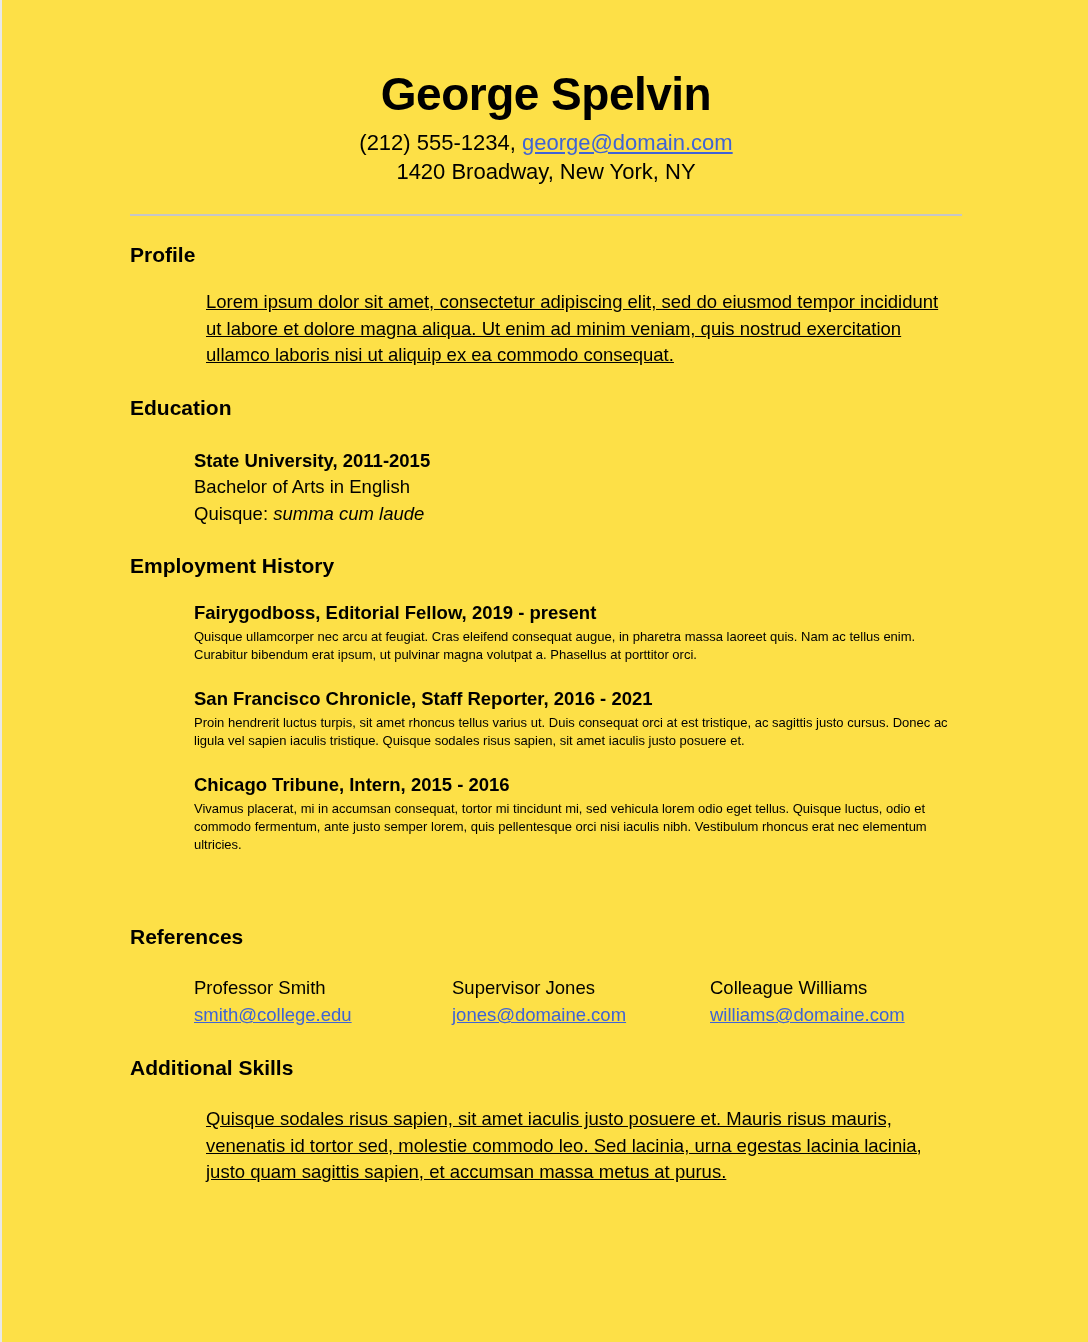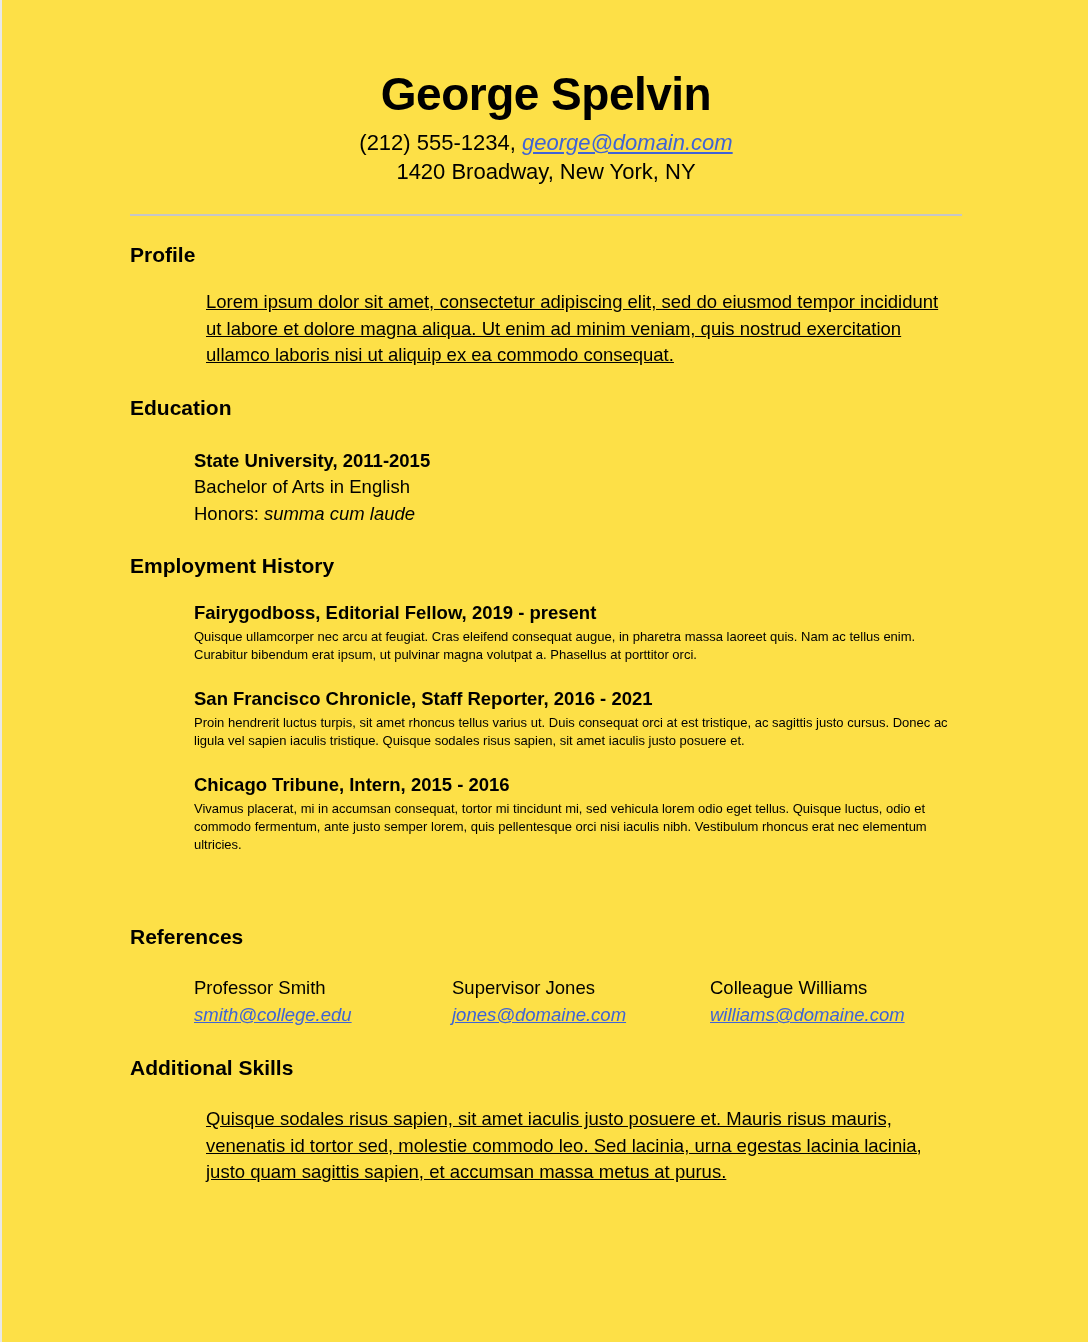--- a/index.html
+++ b/index.html
@@ -40,21 +40,20 @@
     margin: 0 0 8px 0;
   }
   .contact-line {
     font-size: 22px;
     line-height: 1.35;
     margin: 0;
   }
   a.link {
     color: #3f63d6;
     text-decoration: underline;
-    font-style: italic;
   }
   .rule {
     margin-top: 27px;
     border: 0;
     border-top: 2px solid #c6c6c6;
     height: 0;
     width: 100%;
   }
 
   
@@ -157,21 +156,21 @@
         <p class="para">Lorem ipsum dolor sit amet, consectetur adipiscing elit, sed do eiusmod tempor incididunt ut labore et dolore magna aliqua. Ut enim ad minim veniam, quis nostrud exercitation ullamco laboris nisi ut aliquip ex ea commodo consequat.</p>
       </div>
     </div>
 
     <div class="section section-education">
       <h2 class="section-title">Education</h2>
       <div class="body-indent">
         <p class="edu-title">State University, 2011-2015</p>
         <p class="edu-line">Bachelor of Arts in English</p>
         <p class="edu-line">
-          <span>Honors: </span><span class="italic">summa cum laude</span>
+          <span>Quisque: </span><span class="italic">summa cum laude</span>
         </p>
       </div>
     </div>
 
     <div class="section section-employment">
       <h2 class="section-title">Employment History</h2>
       <div class="body-indent">
 
         <div class="job">
           <p class="job-title">Fairygodboss, Editorial Fellow, 2019 - present</p>

